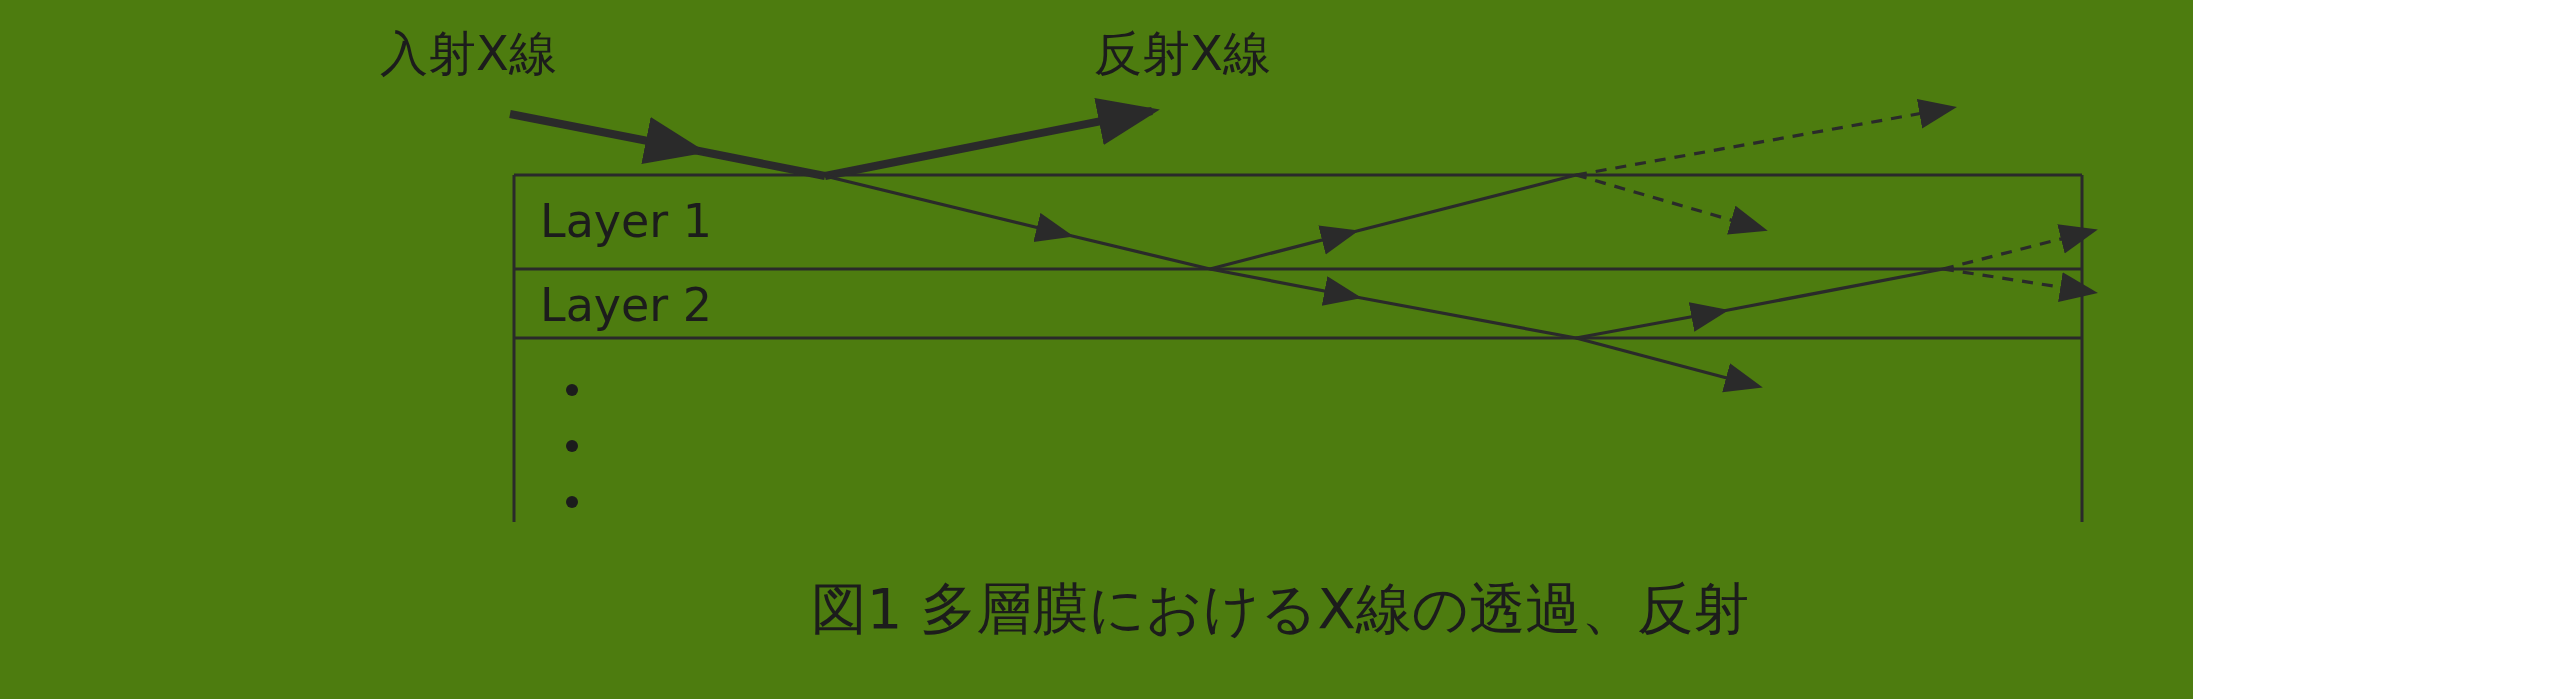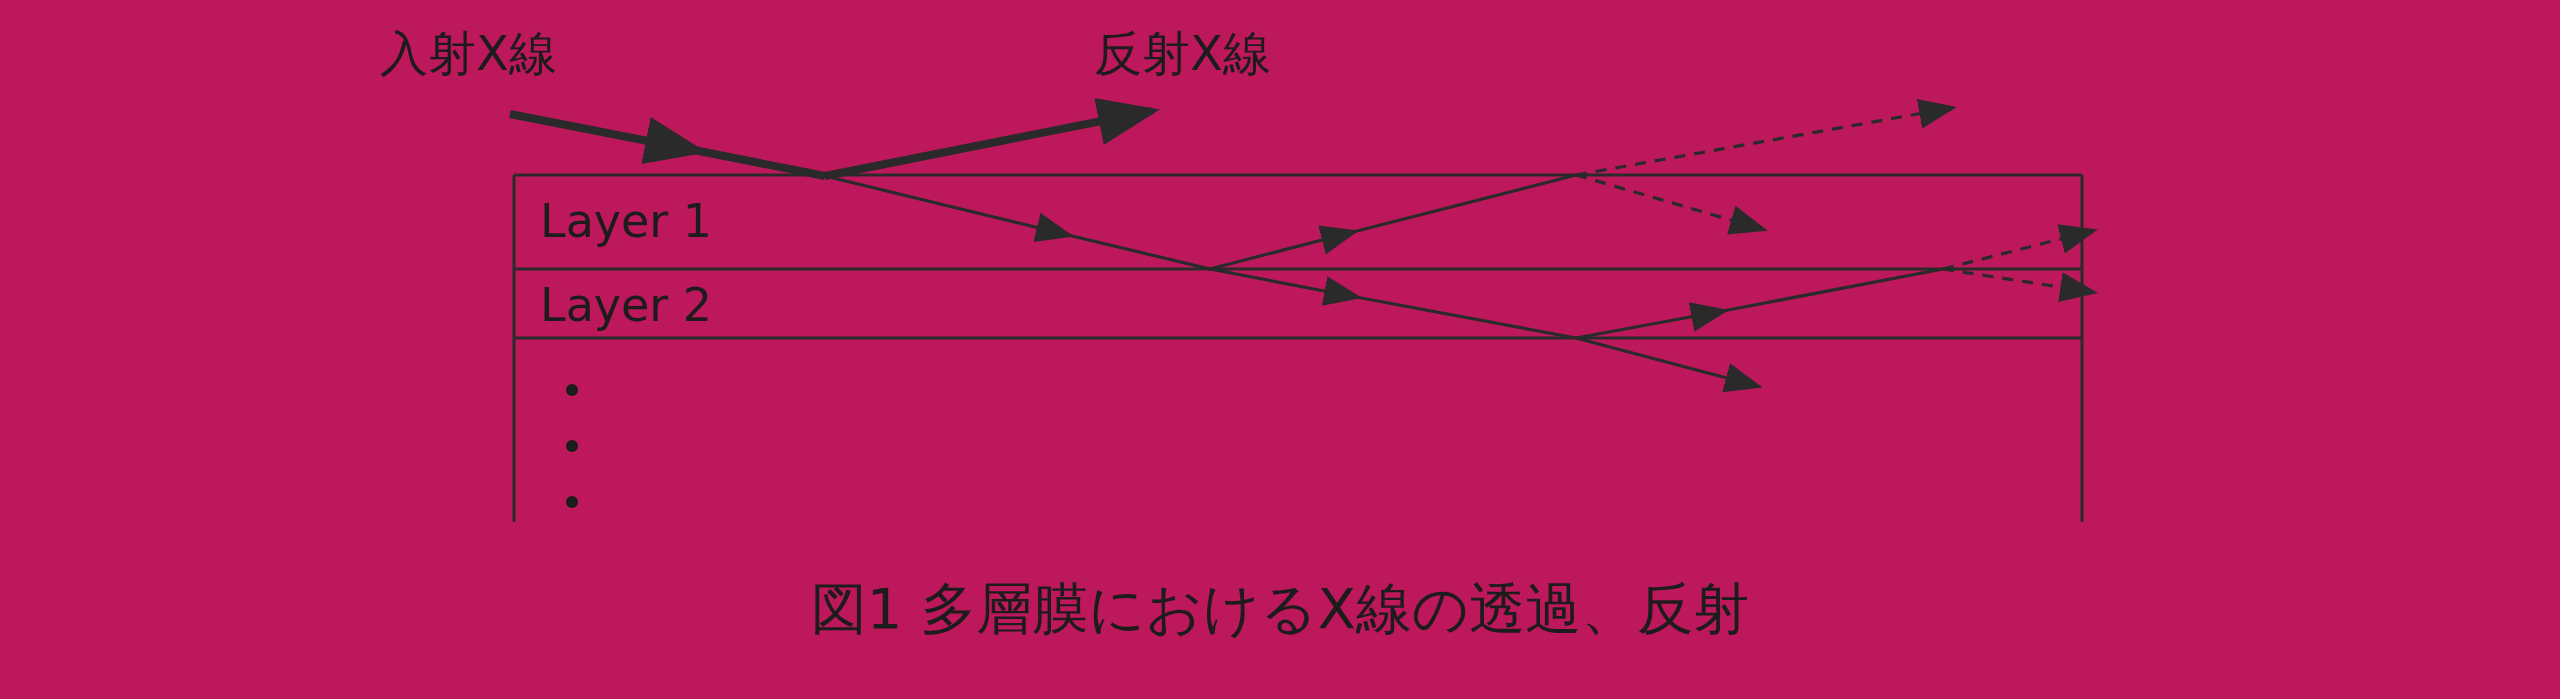--- a/index.html
+++ b/index.html
@@ -1,24 +1,24 @@
 <!DOCTYPE html>
 <html><head>
 <meta charset="utf-8">
 <style>
   html, body {
     margin: 0;
     padding: 0;
     background: #ffffff;
   }
   .stage {
-    width: 2560px;
+    width: 2193px;
     height: 699px;
     position: relative;
-    background: #be185d;
+    background: #4d7c0f;
     overflow: hidden;
   }
   svg { display: block; }
   .ray {
     fill: none;
     stroke: #2a2a2a;
     stroke-linecap: butt;
   }
   .ray.thin  { stroke-width: 3.2; }
   .ray.thick { stroke-width: 8; }

